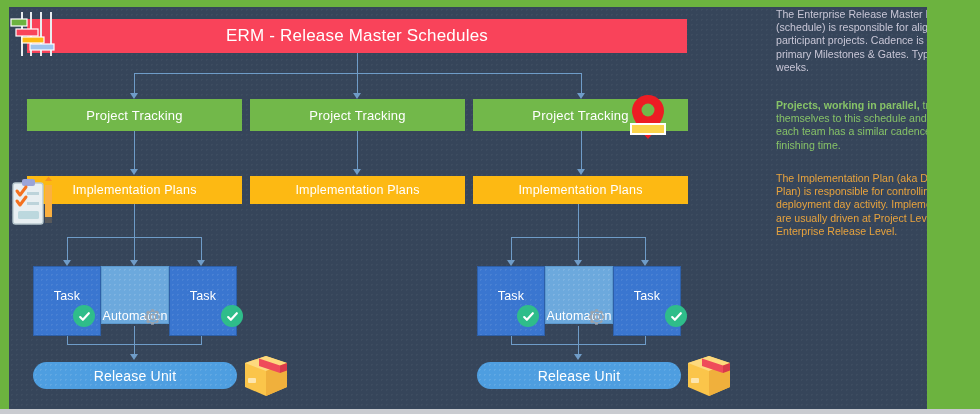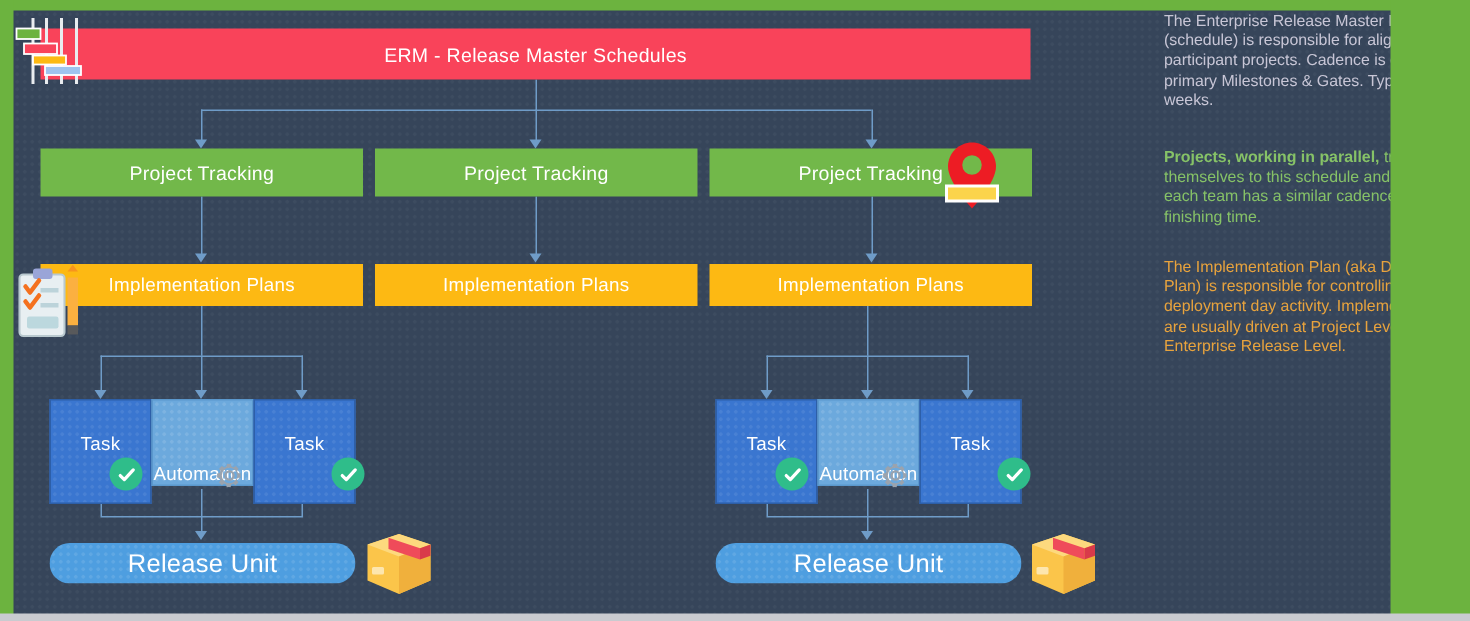--- a/index.html
+++ b/index.html
@@ -47,21 +47,21 @@
   
   .box {
     position: absolute;
     display: flex; align-items: center; justify-content: center;
     color: #ffffff;
     letter-spacing: .2px;
     z-index: 20;
     text-align: center;
   }
   .erm-bar {
-    background: #f9435a; font-size: 13px; height: 34px;
+    background: #f9435a; font-size: 17px; height: 34px;
   }
   .proj {
     background: #72b84a; font-size: 13px; height: 32px;
   }
   .impl {
     background: #fdb913; font-size: 12.5px; height: 28px; color:#fff;
   }
   .task {
     background: #3a76d0; font-size: 12.5px; height: 70px;
     border: 1px solid #2d5fa8;
@@ -70,21 +70,21 @@
     background-size: 5px 5px;
   }
   .auto {
     background: #6ca9dd; font-size: 12.5px; height: 58px;
     border: 1px solid #5b98cd;
     align-items: flex-end; padding-top: 22px;
     background-image: radial-gradient(rgba(255,255,255,.12) 1px, transparent 1px);
     background-size: 5px 5px;
   }
   .relunit {
-    background: #4e9ee0; font-size: 17px; height: 27px;
+    background: #4e9ee0; font-size: 14px; height: 27px;
     border-radius: 14px;
     background-image: radial-gradient(rgba(255,255,255,.10) 1px, transparent 1px);
     background-size: 5px 5px;
   }
 
   
   .ln { position: absolute; background: #6f9cc8; z-index: 10; }
   .vl { width: 1px; }
   .hl { height: 1px; }
   .arrow {

